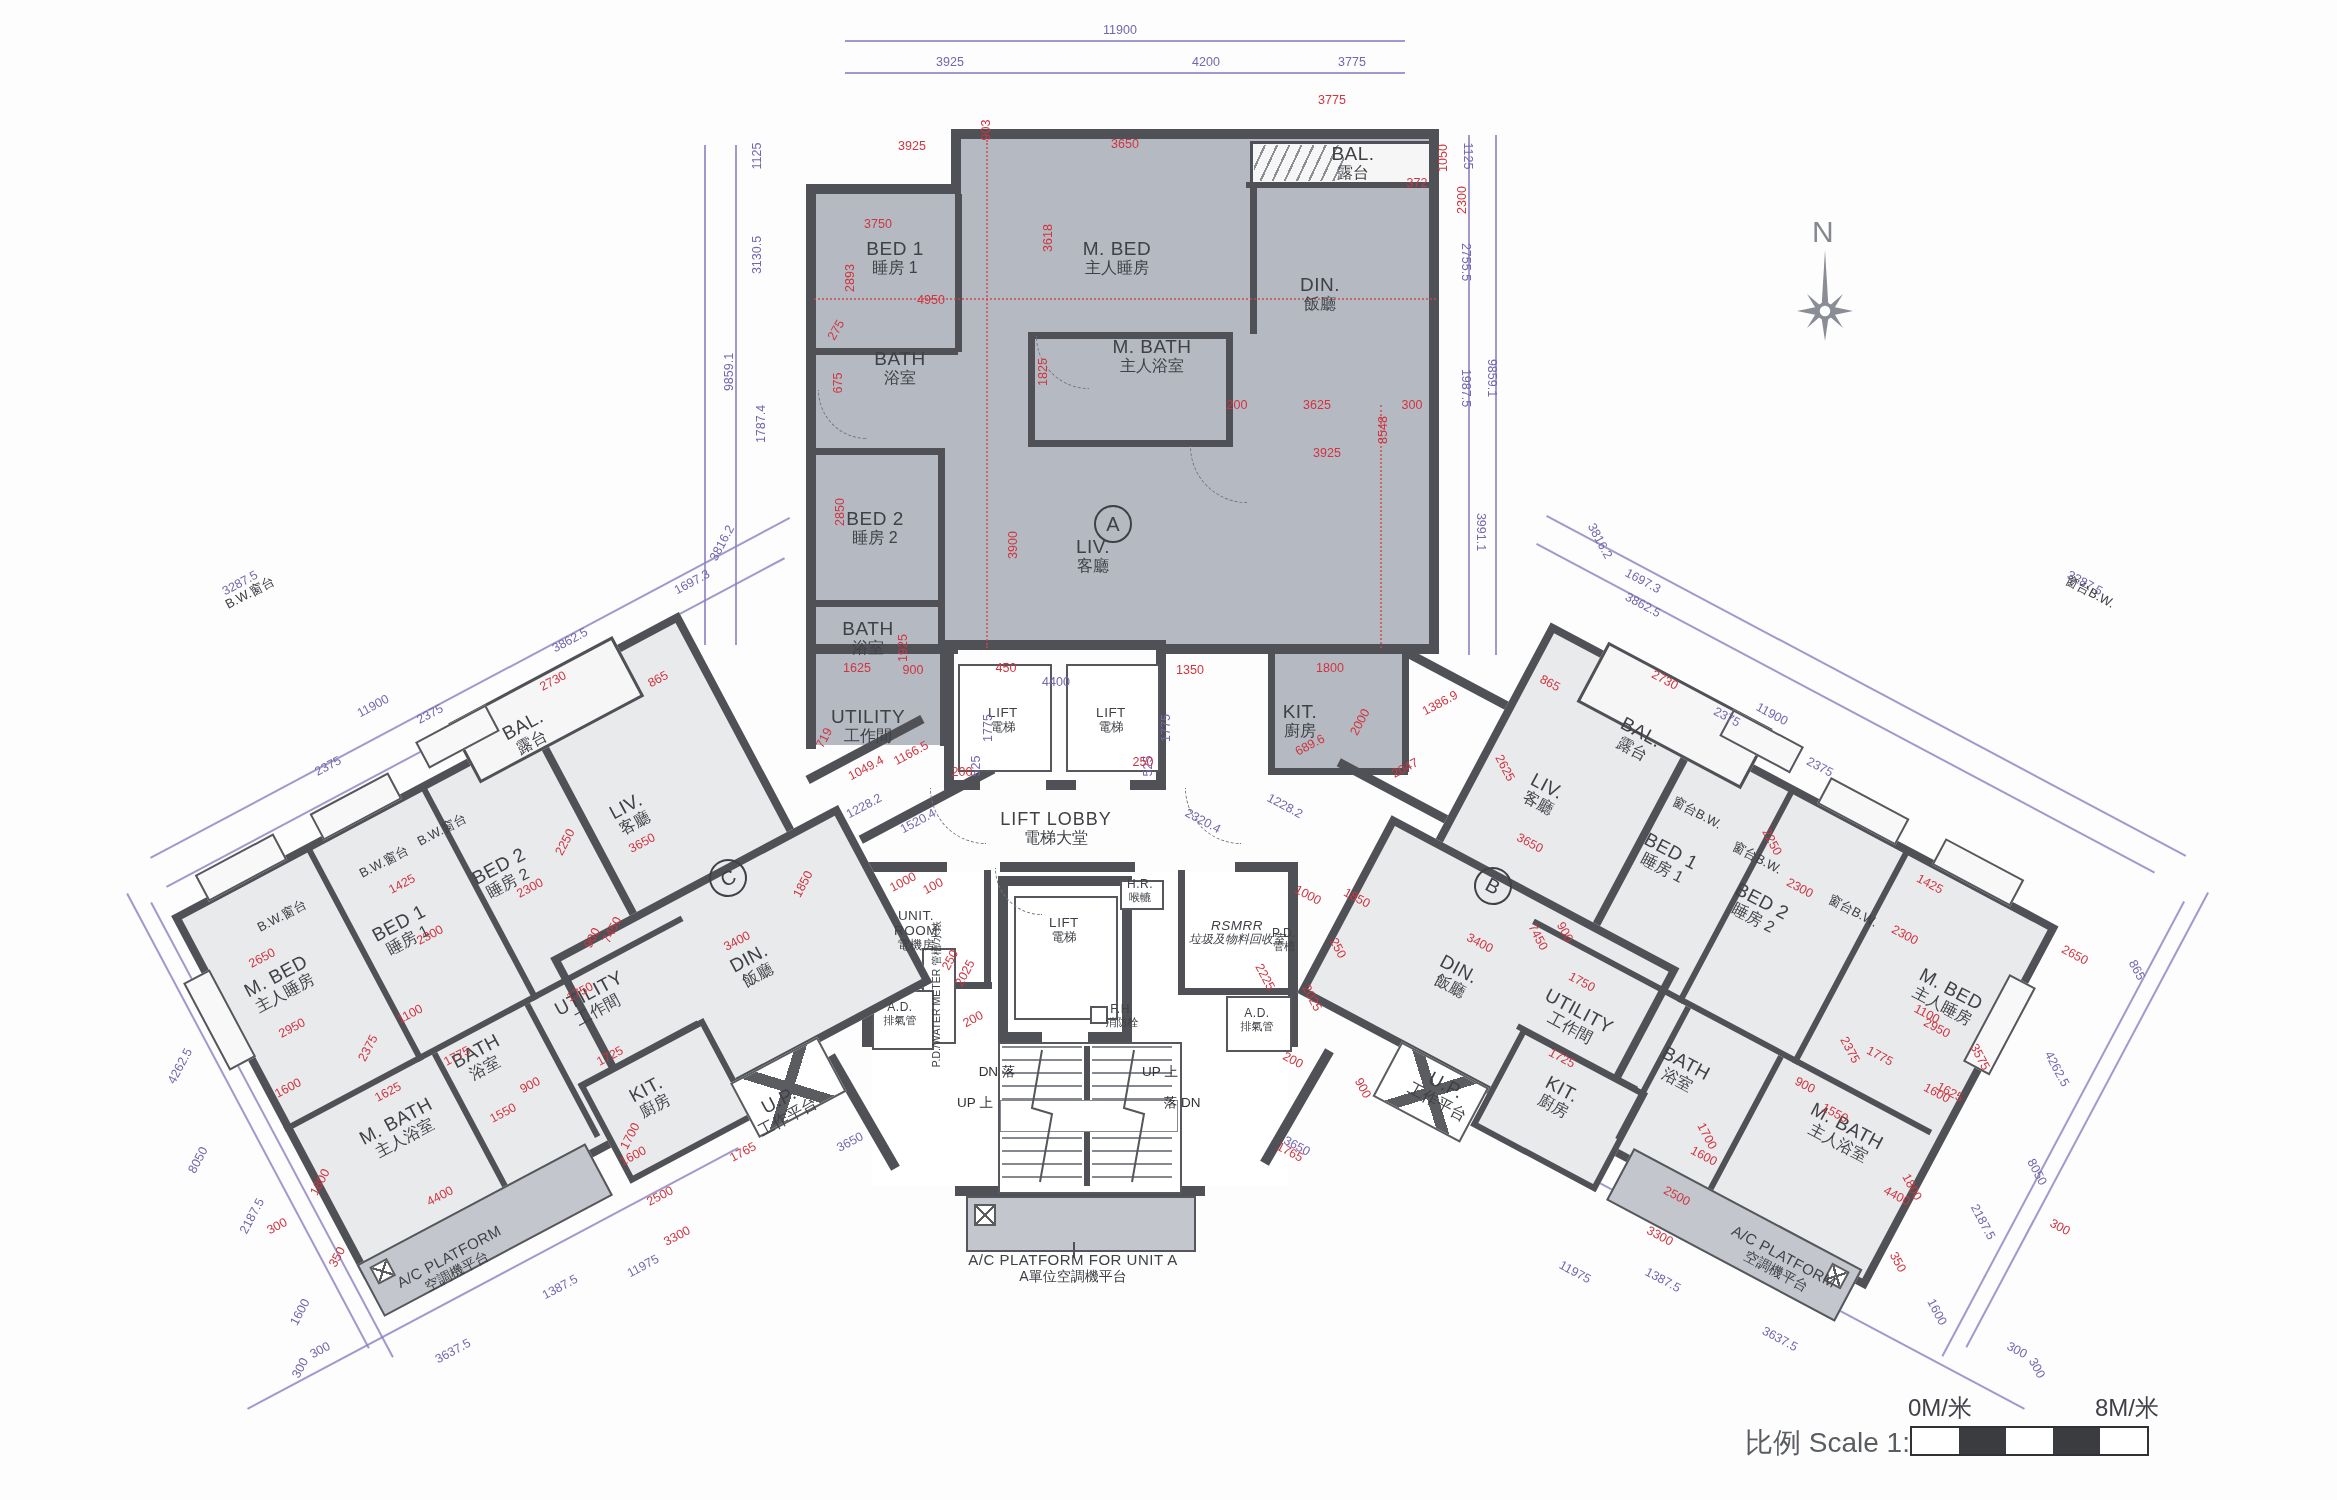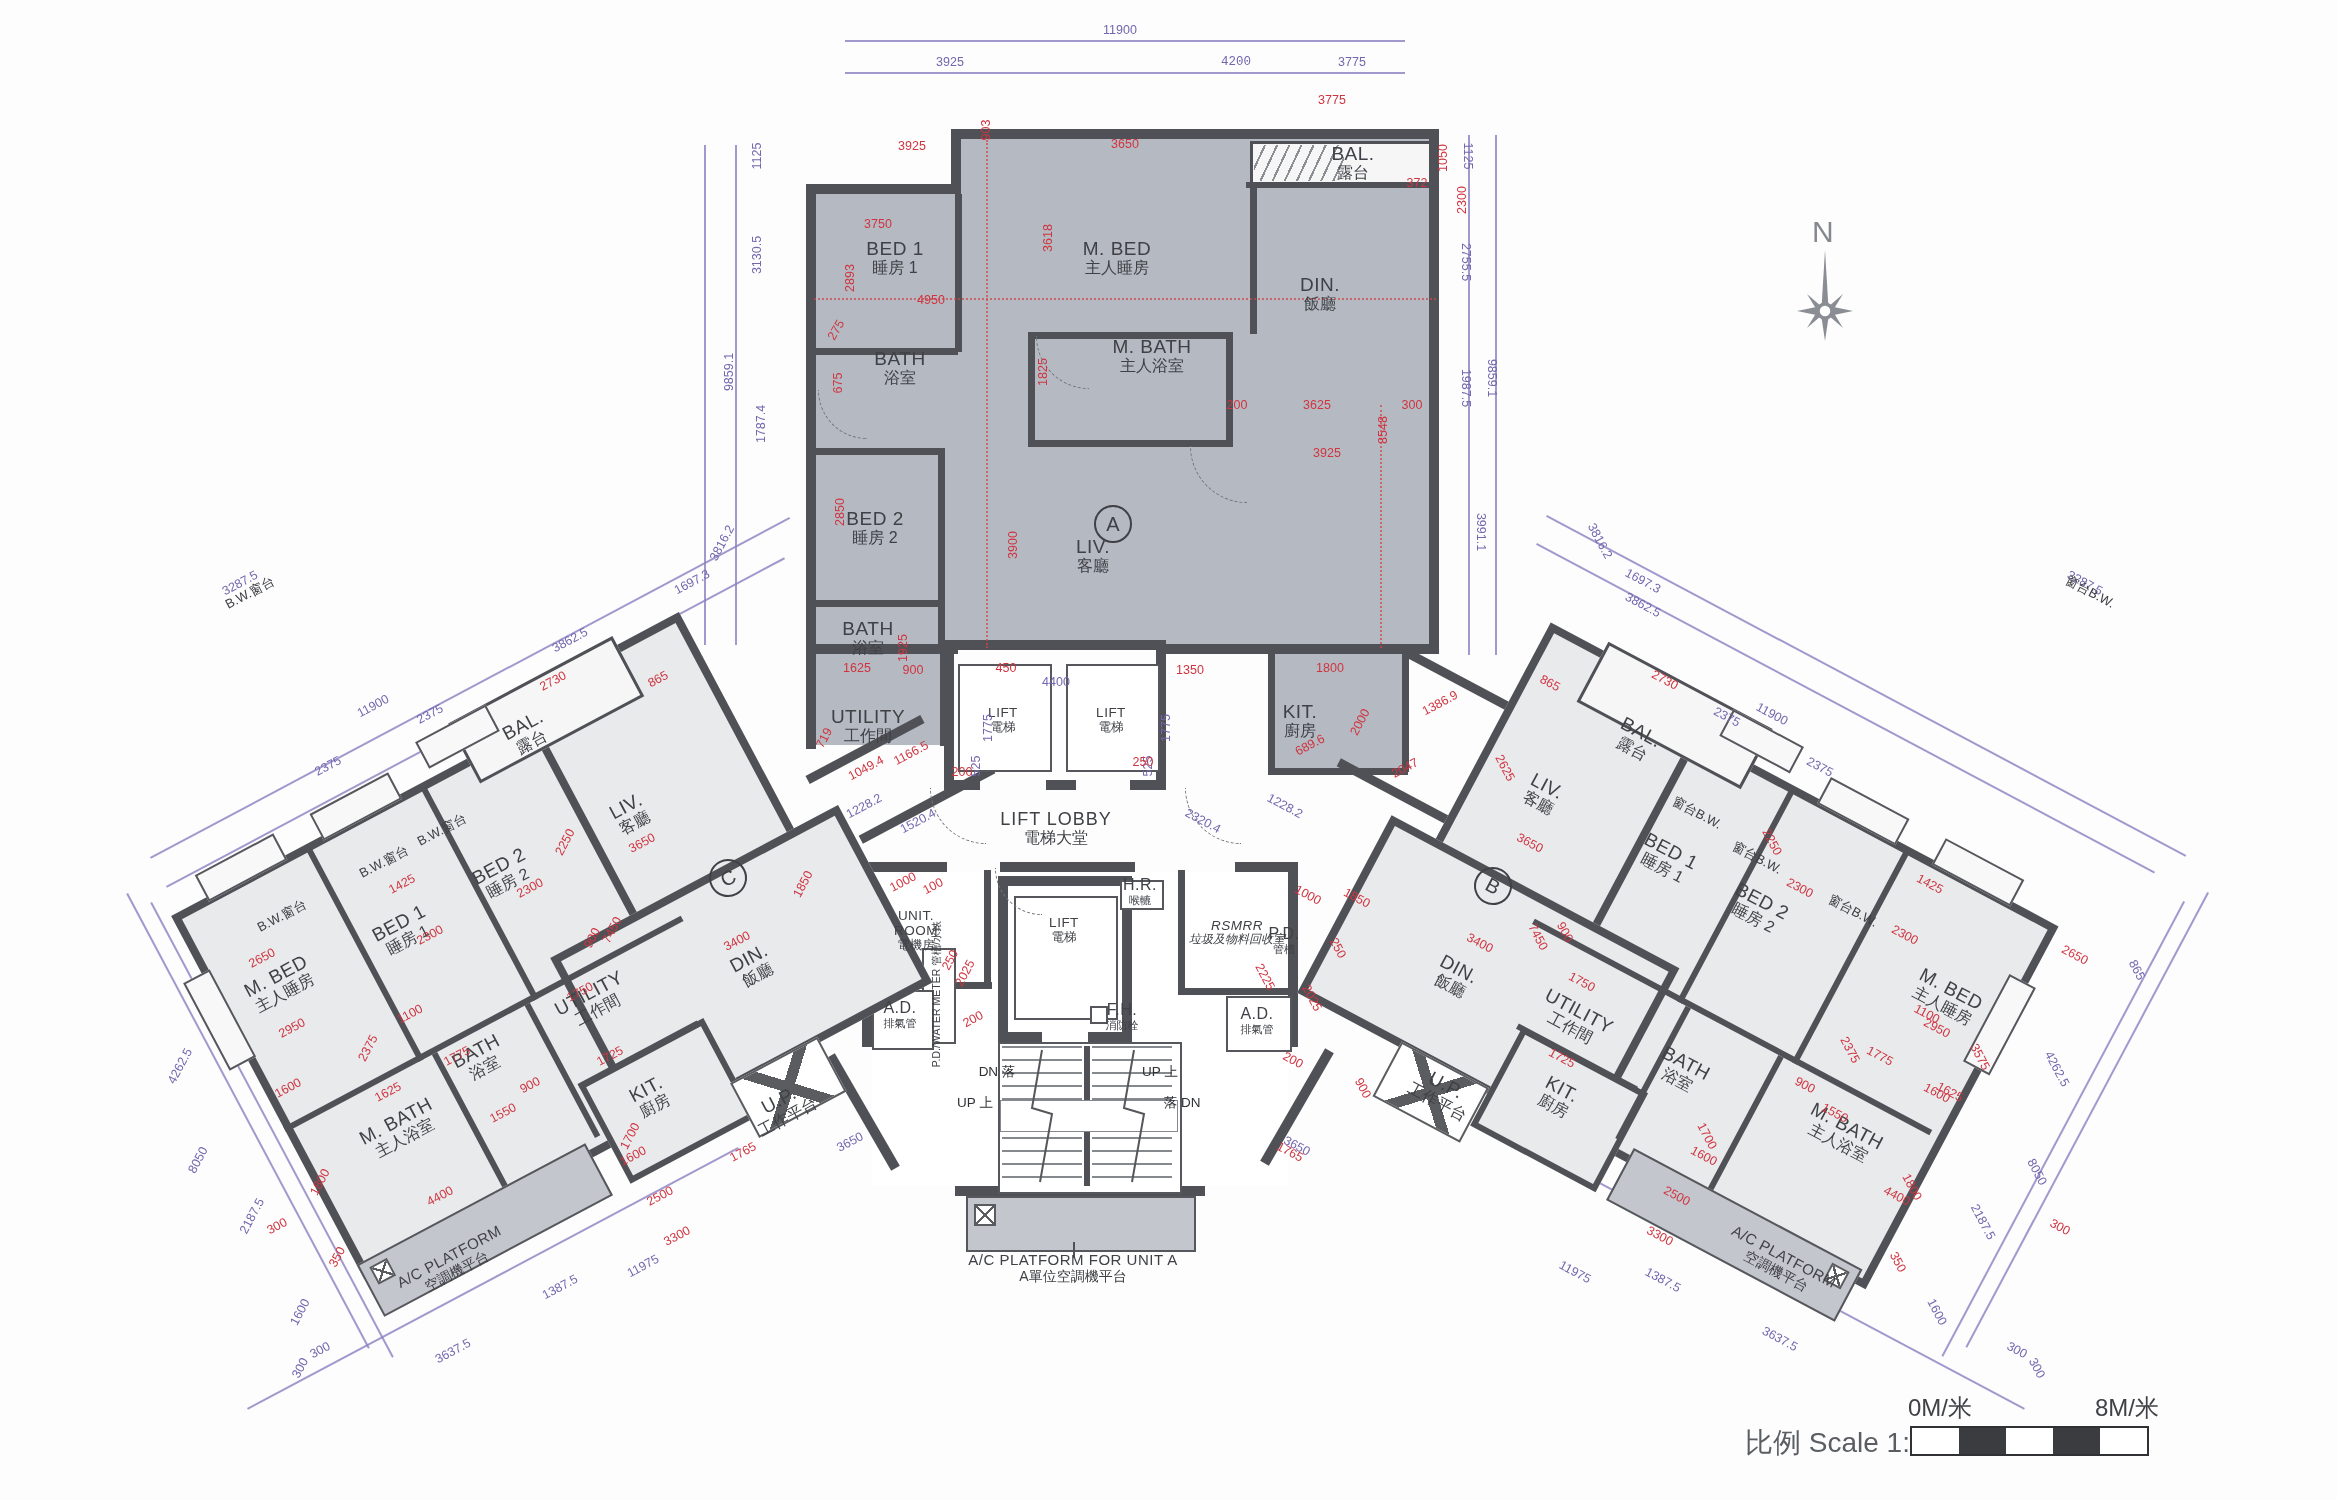--- a/index.html
+++ b/index.html
@@ -24,21 +24,21 @@
   .dim{position:absolute;color:#7466ae;font-size:12.5px;white-space:nowrap;z-index:30;}
   .dim.red{color:#cf3540;}
   .dimline{position:absolute;height:1.5px;background:#8a7fc0;opacity:.8;transform-origin:0 0;z-index:5;}
   .redline-v{position:absolute;border-left:2px dotted #d1464a;opacity:.7;z-index:4;}
   .redline-h{position:absolute;border-top:2px dotted #d1464a;opacity:.7;z-index:4;}
   .rlabel{position:absolute;text-align:center;color:#3f4146;z-index:25;line-height:1.12;white-space:nowrap;}
   .rlabel .en{display:block;font-size:19px;letter-spacing:.5px;}
   .rlabel .zh{display:block;font-size:16px;}
   .rlabel.small .en{font-size:13.5px;}
   .rlabel.small .zh{font-size:12.5px;}
-  .rlabel.tiny .en{font-size:16px;}
+  .rlabel.tiny .en{font-size:12px;}
   .rlabel.tiny .zh{font-size:11px;}
   .rlabel.lobby .en{font-size:18px;letter-spacing:1px;}
   .rlabel.lobby .zh{font-size:16px;}
   .rlabel.acbig .en{font-size:15px;}
   .rlabel.acbig .zh{font-size:14px;}
   .rlabel.wrapzh{white-space:normal;width:96px;font-style:italic;}
   .rlabel.wrapzh .zh{font-size:12px;}
   .rlabel.wrapen{white-space:normal;width:64px;}
   .pdwm{position:absolute;color:#3f4146;font-size:10.5px;white-space:nowrap;z-index:25;}
   .circle-letter{position:absolute;width:34px;height:34px;border:2px solid #3f4146;border-radius:50%;
@@ -241,21 +241,21 @@
       <div class="dimline" style="left: 152px; top: 902px; width: 515px; transform: rotate(62deg);"></div>
       <div class="dimline" style="left: 128px; top: 893px; width: 515px; transform: rotate(62deg);"></div>
       <div class="dimline" style="left: 247px; top: 1408px; width: 556px; transform: rotate(-28deg);"></div>
       <div class="dimline" style="left: 1547px; top: 515px; width: 724px; transform: rotate(28deg);"></div>
       <div class="dimline" style="left: 1537px; top: 543px; width: 700px; transform: rotate(28deg);"></div>
       <div class="dimline" style="left: 2185px; top: 902px; width: 515px; transform: rotate(118deg);"></div>
       <div class="dimline" style="left: 2209px; top: 893px; width: 515px; transform: rotate(118deg);"></div>
       <div class="dimline" style="left: 1534px; top: 1147px; width: 556px; transform: rotate(28deg);"></div>
       <div class="dim" style="left: 1120px; top: 30px; transform: translate(-50%, -50%) rotate(0deg);">11900</div>
       <div class="dim" style="left: 950px; top: 62px; transform: translate(-50%, -50%) rotate(0deg);">3925</div>
-      <div class="dim" style="left: 1236px; top: 62px; transform: translate(-50%, -50%) rotate(0deg); font-family: Liberation Mono, monospace;">4200</div>
+      <div class="dim" style="left: 1206px; top: 62px; transform: translate(-50%, -50%) rotate(0deg);">4200</div>
       <div class="dim" style="left: 1352px; top: 62px; transform: translate(-50%, -50%) rotate(0deg);">3775</div>
       <div class="dim" style="left: 757px; top: 156px; transform: translate(-50%, -50%) rotate(-90deg);">1125</div>
       <div class="dim" style="left: 757px; top: 255px; transform: translate(-50%, -50%) rotate(-90deg);">3130.5</div>
       <div class="dim" style="left: 729px; top: 372px; transform: translate(-50%, -50%) rotate(-90deg);">9859.1</div>
       <div class="dim" style="left: 761px; top: 424px; transform: translate(-50%, -50%) rotate(-90deg);">1787.4</div>
       <div class="dim" style="left: 722px; top: 543px; transform: translate(-50%, -50%) rotate(-62deg);">3816.2</div>
       <div class="dim" style="left: 692px; top: 582px; transform: translate(-50%, -50%) rotate(-28deg);">1697.3</div>
       <div class="dim" style="left: 1468px; top: 156px; transform: translate(-50%, -50%) rotate(90deg);">1125</div>
       <div class="dim" style="left: 1466px; top: 262px; transform: translate(-50%, -50%) rotate(90deg);">2755.5</div>
       <div class="dim" style="left: 1466px; top: 388px; transform: translate(-50%, -50%) rotate(90deg);">1987.5</div>

